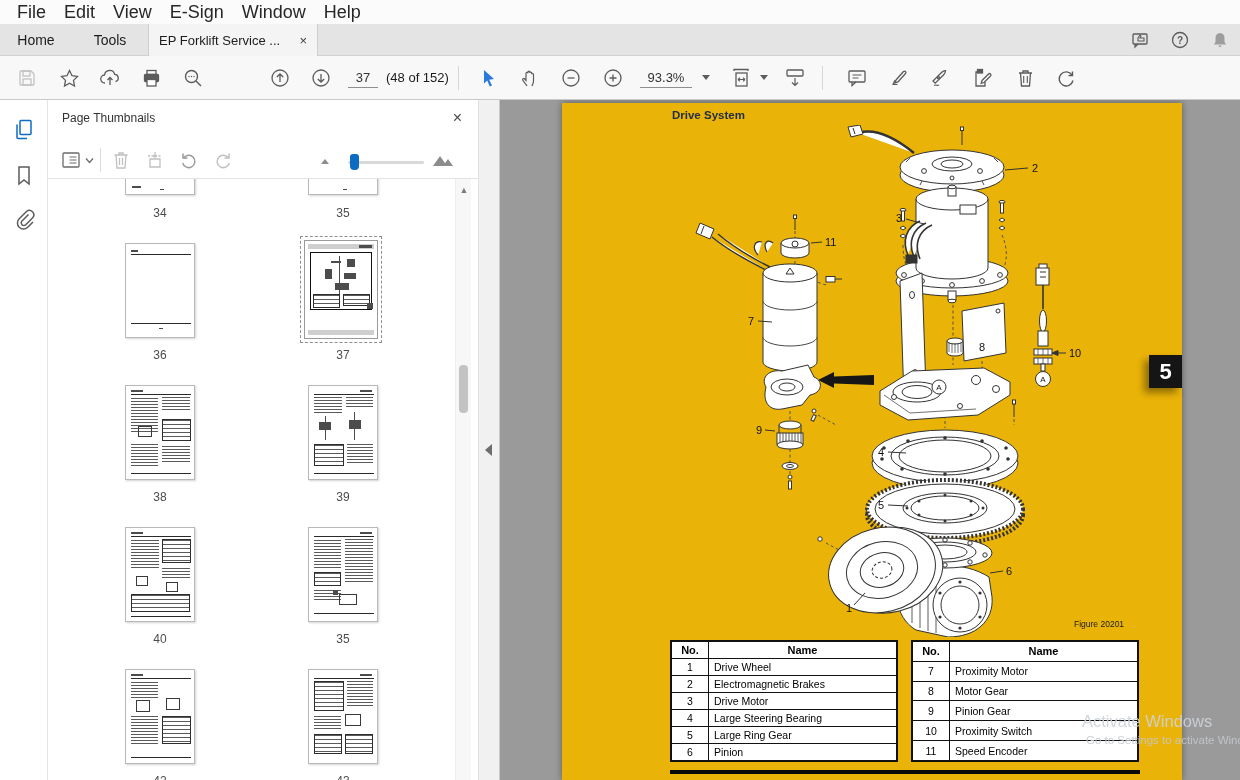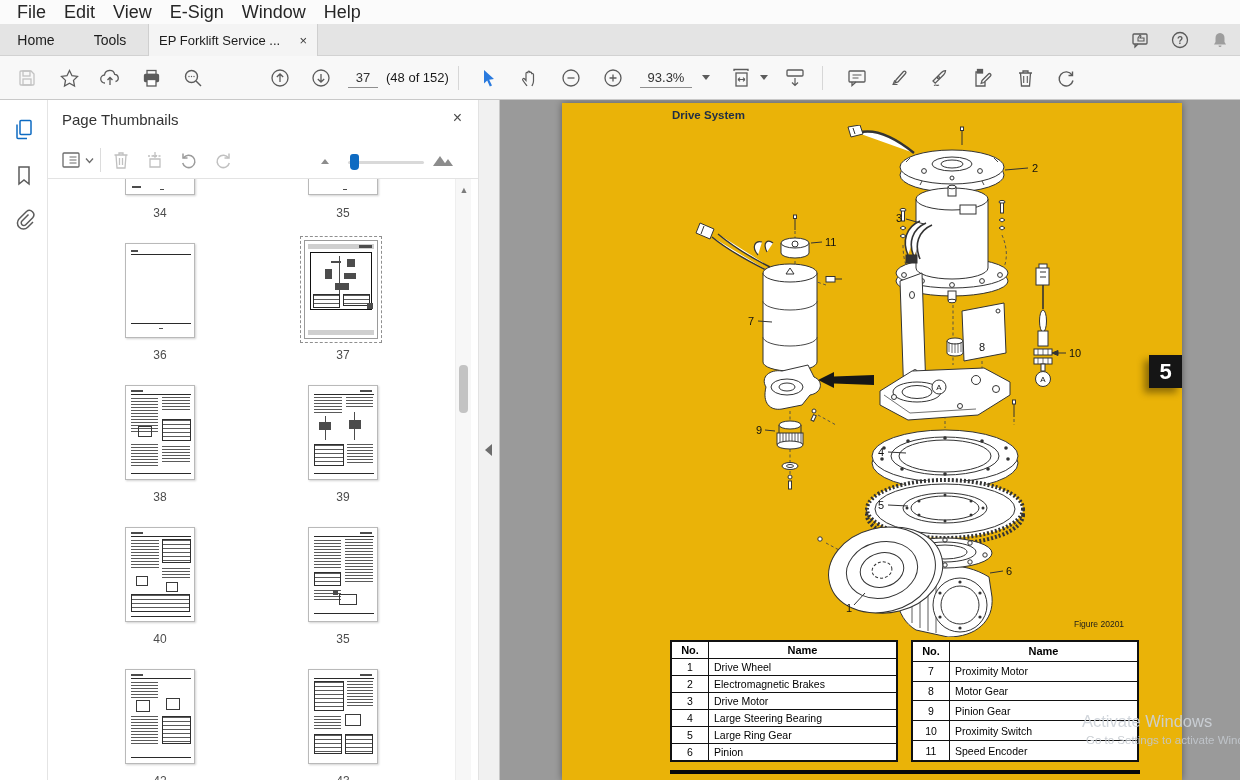--- a/index.html
+++ b/index.html
@@ -35,21 +35,21 @@
             font-size:13px;color:#333;text-align:center;line-height:18px;}
   .caret{width:0;height:0;border-left:4px solid transparent;border-right:4px solid transparent;
          border-top:5px solid #5c5c5c;}
   .caret-pos{position:absolute;top:19px;}
   
   .rail{position:absolute;left:0;top:100px;width:48px;height:680px;background:#ffffff;
         border-right:1px solid #e4e4e4;box-sizing:border-box;}
   .rail-icon{position:absolute;left:12px;width:24px;height:24px;display:flex;align-items:center;justify-content:center;}
   
   .panel{position:absolute;left:48px;top:100px;width:430px;height:680px;background:#fff;}
-  .panel-title{position:absolute;left:14px;top:11px;font-size:15px;color:#333;text-align:right;}
+  .panel-title{position:absolute;left:14px;top:11px;font-size:12px;color:#333;text-align:right;}
   .panel-close{position:absolute;right:16px;top:9px;font-size:16px;color:#4a4a4a;}
   .panel-toolbar{position:absolute;left:0;top:42px;width:100%;height:37px;border-bottom:1px solid #e3e3e3;box-sizing:border-box;}
   .pt{position:absolute;top:6px;width:26px;height:24px;display:flex;align-items:center;justify-content:center;}
   .pt-div{position:absolute;left:52px;top:6px;width:1px;height:24px;background:#dcdcdc;}
   .slider-track{position:absolute;left:300px;top:19px;width:76px;height:3px;background:#d9d9d9;border-radius:2px;}
   .slider-handle{position:absolute;left:302px;top:12px;width:9px;height:16px;background:#0e6bc2;
                  border-radius:3px 3px 4px 4px;}
   .thumb-viewport{position:absolute;left:0;top:79px;width:406px;height:601px;overflow:hidden;}
   .panel-scroll{position:absolute;right:7px;top:79px;width:16px;height:601px;background:#f7f7f7;
                 border-left:1px solid #eeeeee;box-sizing:border-box;}

